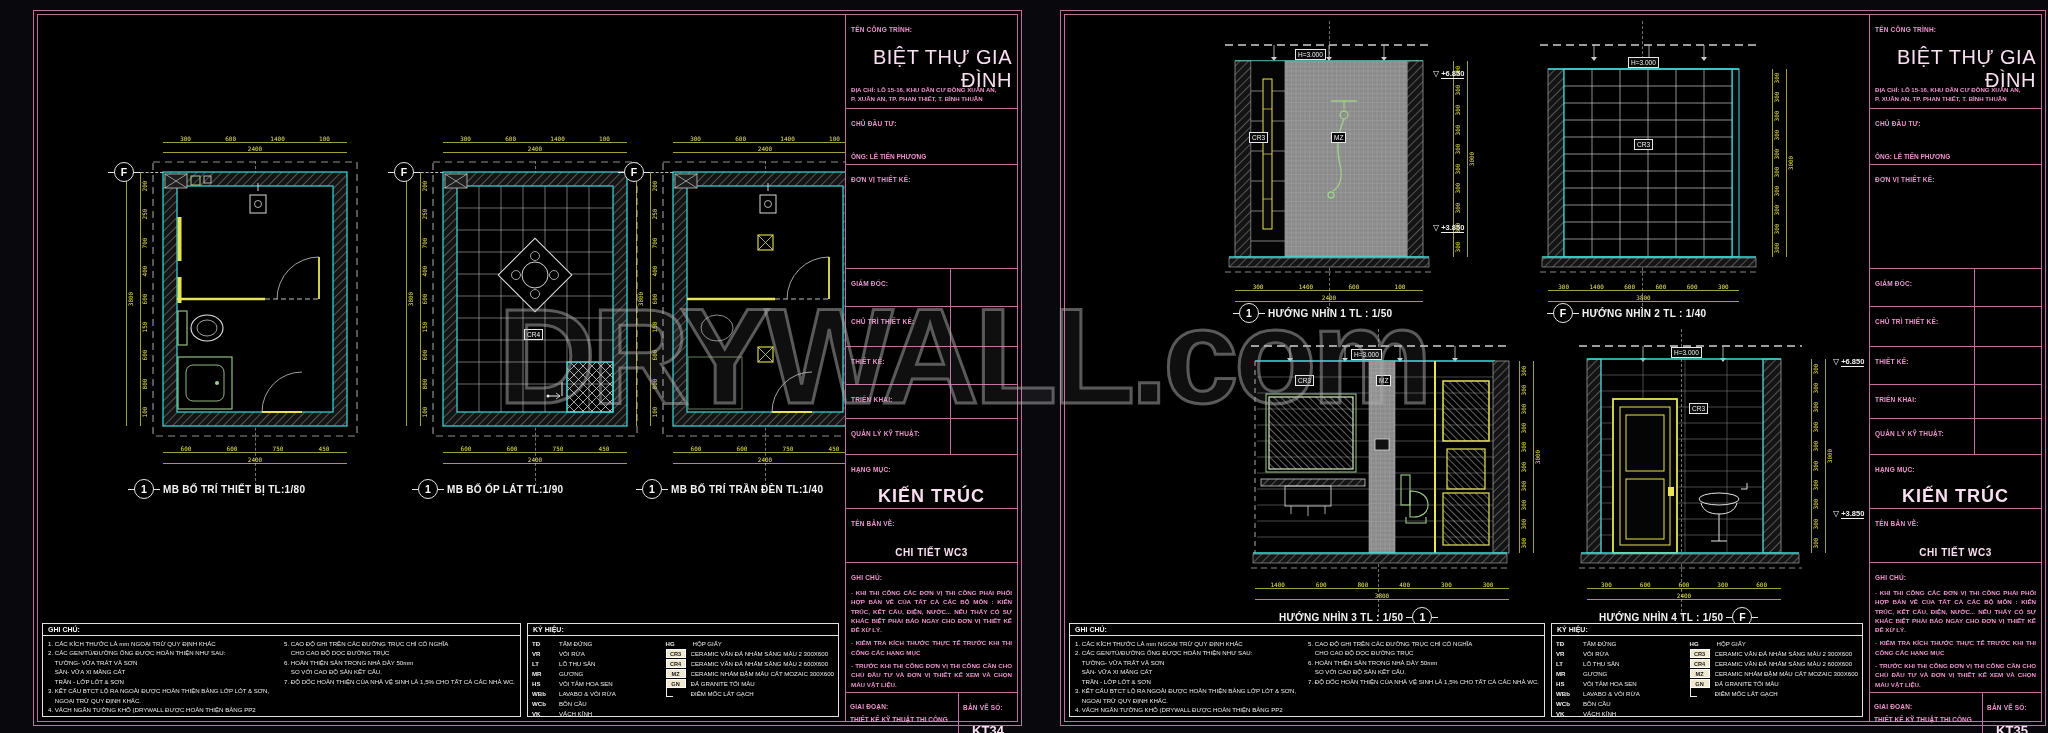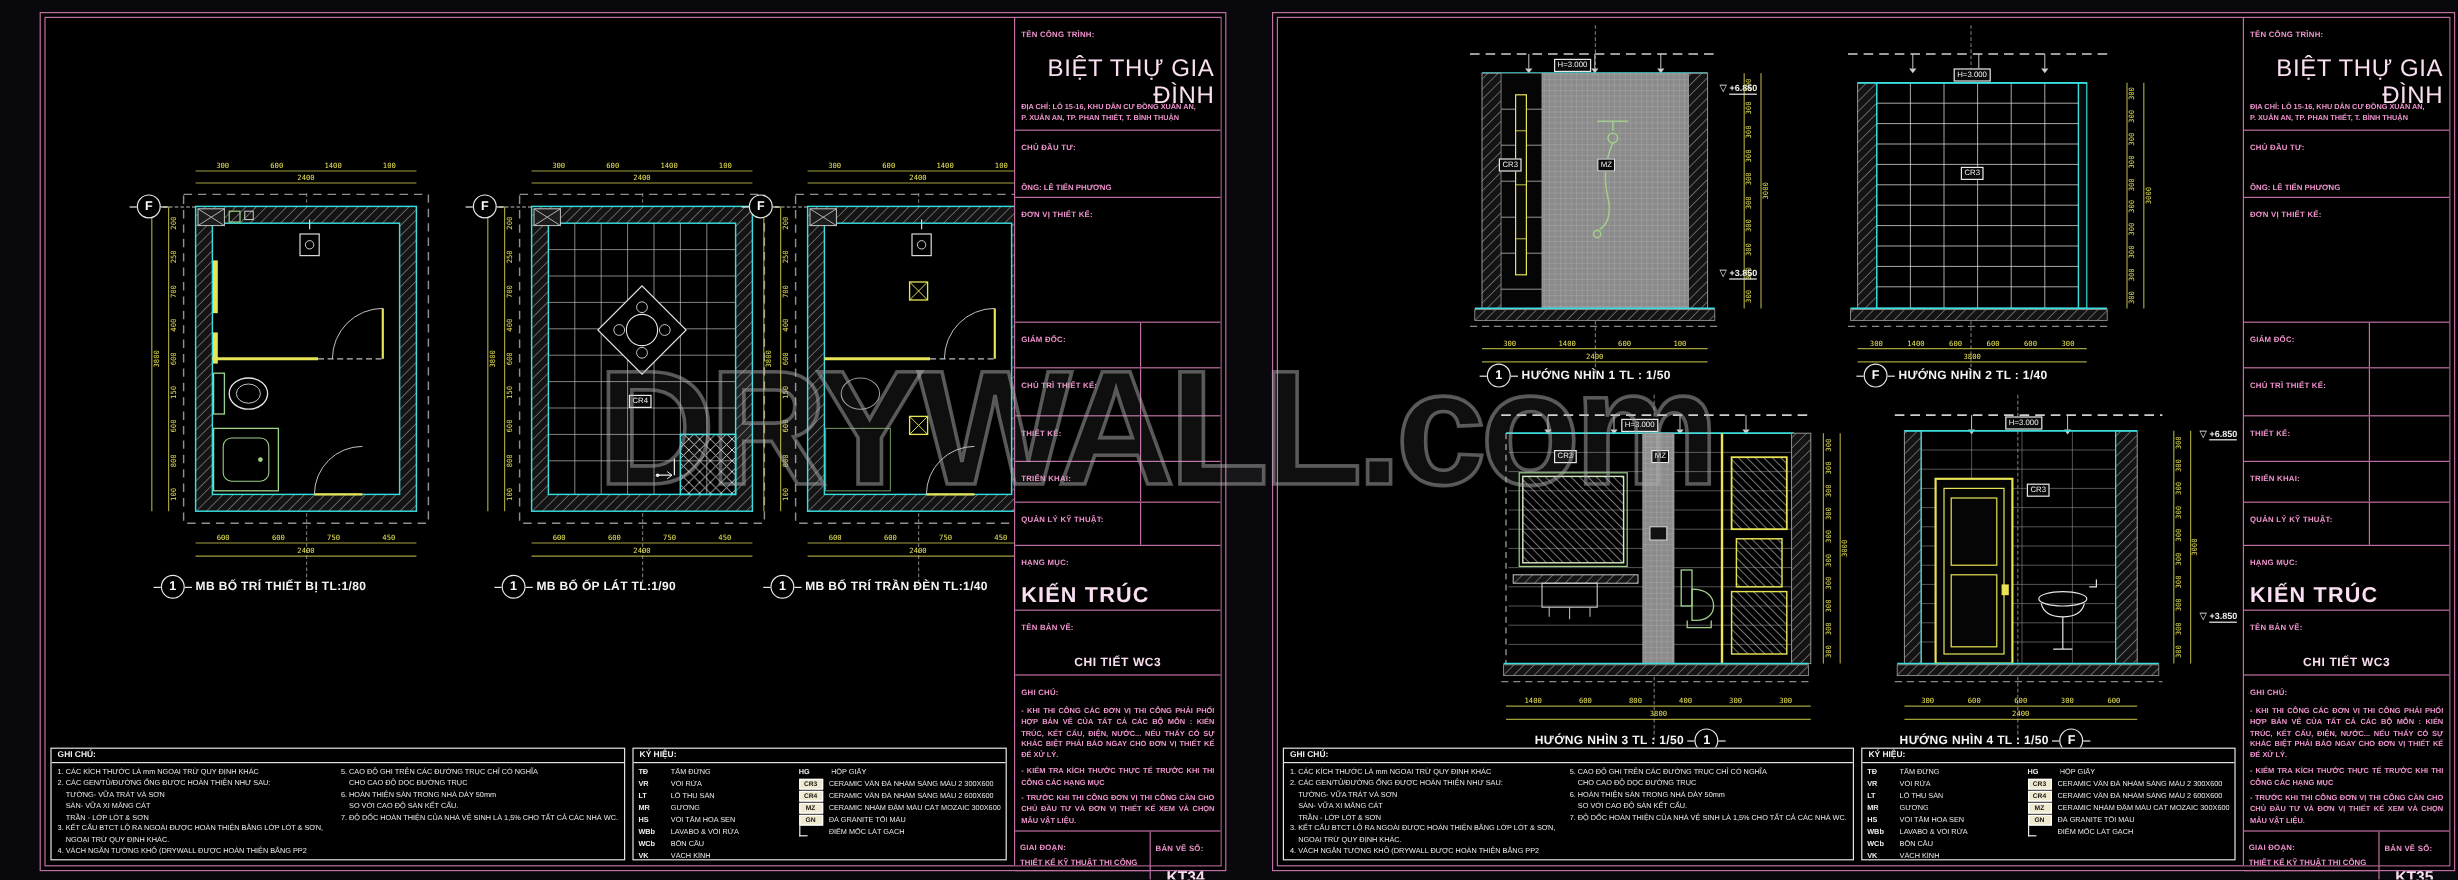--- a/index.html
+++ b/index.html
@@ -12,21 +12,21 @@
 #sheetR{left:1060px;width:986px}
 
 .tb{position:absolute;top:4px;bottom:4px;right:4px;width:172px;border-left:1px solid var(--pk);display:flex;flex-direction:column;background:#000;z-index:4}
 .tbrow{border-bottom:1px solid var(--pk);position:relative;padding:3px 5px;flex:none}
 .tbrow:last-child{border-bottom:none}
 .tb-label{font-size:6.5px;color:var(--pkl);font-weight:bold;letter-spacing:.2px}
 .project-name{color:var(--pkb);font-size:20px;font-weight:normal;text-align:right;margin-top:10px;letter-spacing:.5px}
 .addr{position:absolute;left:5px;right:5px;bottom:4px;font-size:6.1px;line-height:1.6;color:var(--pkl);font-weight:bold}
 .tb-bottext{position:absolute;left:5px;bottom:4px;font-size:6.5px;color:var(--pkl);font-weight:bold}
 .split::after{content:'';position:absolute;top:0;bottom:0;left:61%;border-left:1px solid var(--pk)}
-.cat{font-size:18px;color:var(--pkb);text-align:left;font-weight:bold;margin-top:10px;letter-spacing:1px}
+.cat{font-size:18px;color:var(--pkb);text-align:center;font-weight:bold;margin-top:10px;letter-spacing:1px}
 .dwgname{font-size:10px;color:var(--pkb);text-align:center;font-weight:bold;margin-top:17px;letter-spacing:.5px}
 .tbnotes p{margin:4px 0 0 0;font-size:6.2px;line-height:1.5;color:var(--pkl);font-weight:bold;text-align:justify}
 .tbbottom{padding:0 !important;display:flex}
 .bot-left{flex:1;display:flex;flex-direction:column;border-right:1px solid var(--pk)}
 .phase-cell{flex:1;border-bottom:1px solid var(--pk);padding:2px 4px}
 .date-cell{flex:1;padding:2px 4px}
 .phase{font-size:6.5px;font-weight:bold;color:var(--pkl);margin-top:3px}
 .bot-right{width:58px;padding:3px 4px}
 .sheetno{font-size:13px;color:var(--pkb);font-weight:bold;text-align:center;margin-top:9px}
 
@@ -707,21 +707,21 @@
         <span class="tri">▽</span>
         <span class="val">+3.850</span>
       </div>
 
   <div class="titlerow" style="left:218px;top:596px">
     <span class="vtitle">HƯỚNG NHÌN 3 TL : 1/50</span>
     <div class="bub">
           <span>1</span>
         </div>
   </div>
-  <div class="titlerow" style="left:522px;top:596px">
+  <div class="titlerow" style="left:538px;top:596px">
     <span class="vtitle">HƯỚNG NHÌN 4 TL : 1/50</span>
     <div class="bub">
           <span>F</span>
         </div>
   </div>
 
   <div class="notes">
     <div class="nbox main">
       <div class="nhead">GHI CHÚ:</div>
       <div class="ncols">

